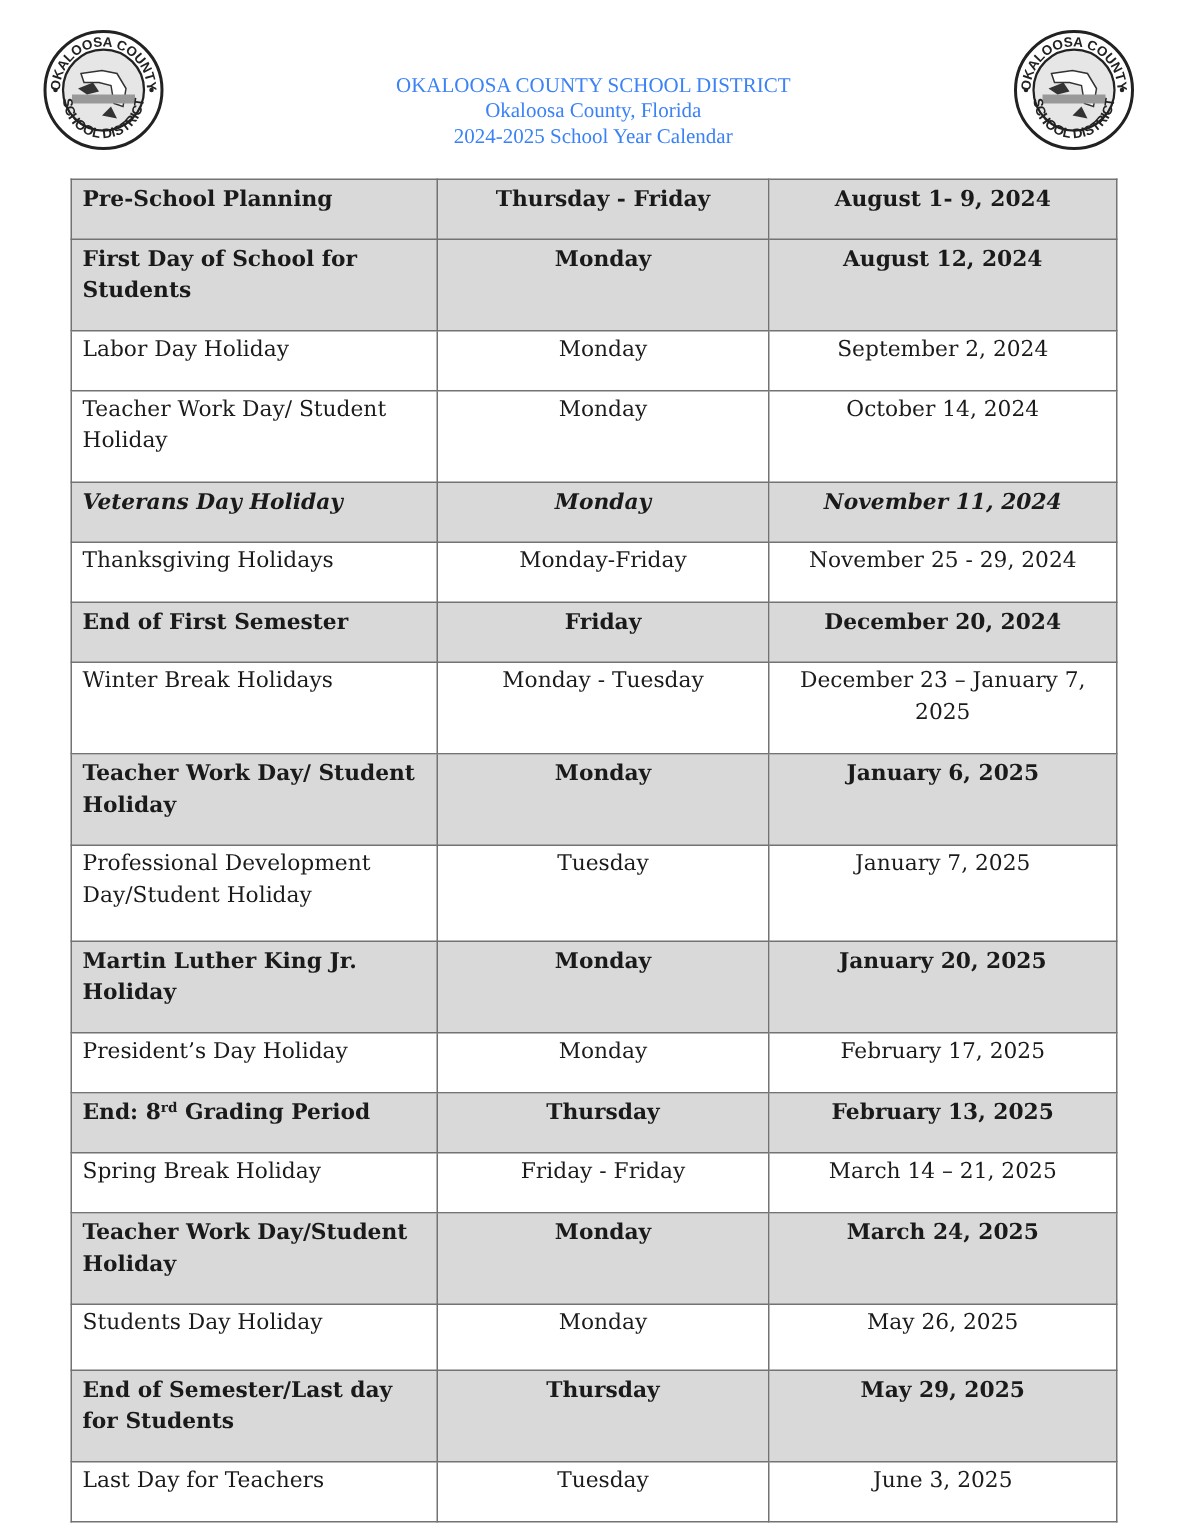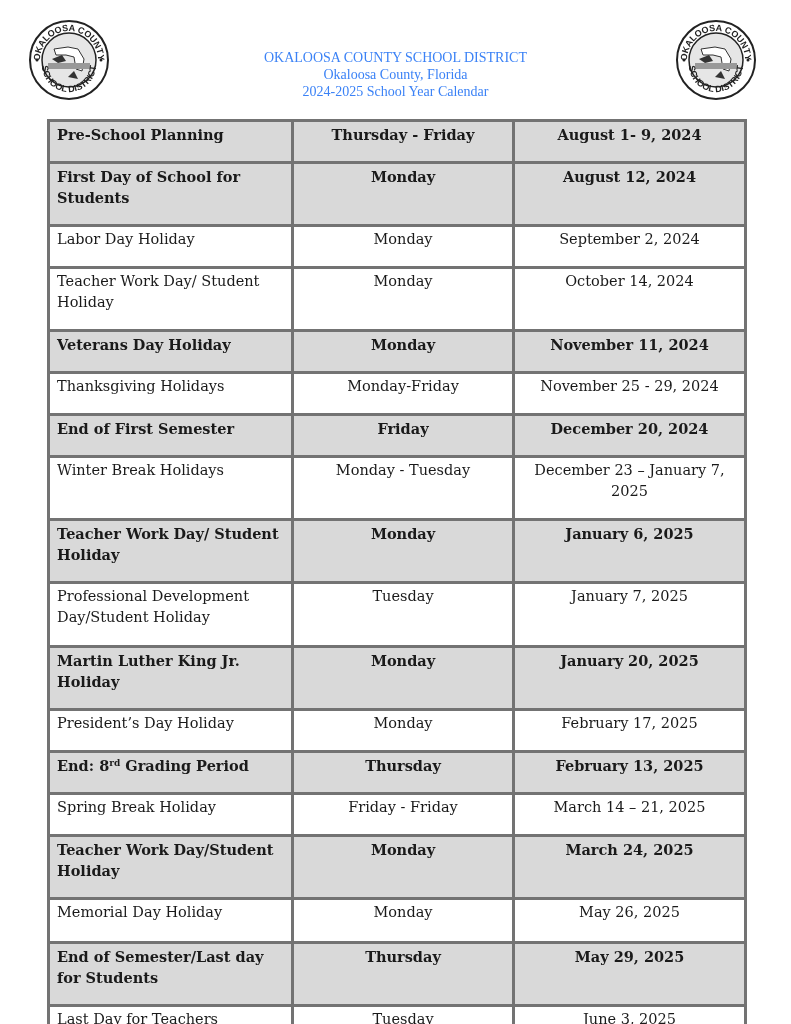--- a/index.html
+++ b/index.html
@@ -7,21 +7,21 @@
          font-family: "DejaVu Serif", "Liberation Serif", serif; color: #1a1a1a; }
   .header { position: absolute; left: 0; top: 0; width: 791px; height: 110px; }
   .title-block { position: absolute; left: 0; right: 0; top: 49px; text-align: center;
                  font-family: "Liberation Serif", serif; font-size: 14px; line-height: 17px; color: #3b82f6; }
   .title-block div { white-space: nowrap; }
   .seal { position: absolute; top: 19px; width: 82px; height: 82px; }
   .seal.left { left: 28px; }
   .seal.right { left: 675px; }
   table.cal { position: absolute; left: 47px; top: 119px; width: 697px; border-collapse: collapse;
               table-layout: fixed; font-family: "DejaVu Serif", "Liberation Serif", serif; font-size: 14.5px; }
-  table.cal td { border: 3px solid #737373; vertical-align: top; padding: 2px 7px 16px 7px;
+  table.cal td { border: 1px solid #737373; vertical-align: top; padding: 2px 7px 16px 7px;
                  line-height: 21px; overflow: hidden; }
   table.cal td.c1 { text-align: left; }
   table.cal td.c2, table.cal td.c3 { text-align: center; }
   tr.bold td { background: #d9d9d9; font-weight: bold; }
   tr.normal td { background: #ffffff; font-weight: normal; }
   sup { font-size: 9px; line-height: 0; vertical-align: 5px; }
 </style>
 </head>
 <body>
 
@@ -83,21 +83,21 @@
       <tr class="normal" style="height: 35px;">
         <td class="c1">Labor Day Holiday</td>
         <td class="c2">Monday</td>
         <td class="c3">September 2, 2024</td>
       </tr>
       <tr class="normal" style="height: 43px;">
         <td class="c1">Teacher Work Day/ Student Holiday</td>
         <td class="c2">Monday</td>
         <td class="c3">October 14, 2024</td>
       </tr>
-      <tr class="bold" style="height: 35px;">
+      <tr class="bold" style="height: 35px; font-style: italic;">
         <td class="c1">Veterans Day Holiday</td>
         <td class="c2">Monday</td>
         <td class="c3">November 11, 2024</td>
       </tr>
       <tr class="normal" style="height: 36px;">
         <td class="c1">Thanksgiving Holidays</td>
         <td class="c2">Monday-Friday</td>
         <td class="c3">November 25 - 29, 2024</td>
       </tr>
       <tr class="bold" style="height: 35px;">
@@ -139,21 +139,21 @@
         <td class="c1">Spring Break Holiday</td>
         <td class="c2">Friday - Friday</td>
         <td class="c3">March 14 – 21, 2025</td>
       </tr>
       <tr class="bold" style="height: 43px;">
         <td class="c1">Teacher Work Day/Student Holiday</td>
         <td class="c2">Monday</td>
         <td class="c3">March 24, 2025</td>
       </tr>
       <tr class="normal" style="height: 44px;">
-        <td class="c1">Memorial Day Holiday</td>
+        <td class="c1">Students Day Holiday</td>
         <td class="c2">Monday</td>
         <td class="c3">May 26, 2025</td>
       </tr>
       <tr class="bold" style="height: 43px;">
         <td class="c1">End of Semester/Last day for Students</td>
         <td class="c2">Thursday</td>
         <td class="c3">May 29, 2025</td>
       </tr>
       <tr class="normal" style="height: 39px;">
         <td class="c1">Last Day for Teachers</td>

